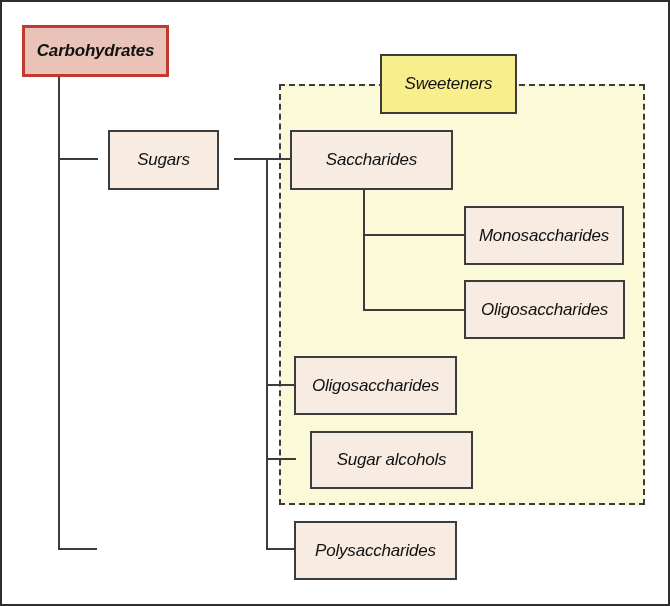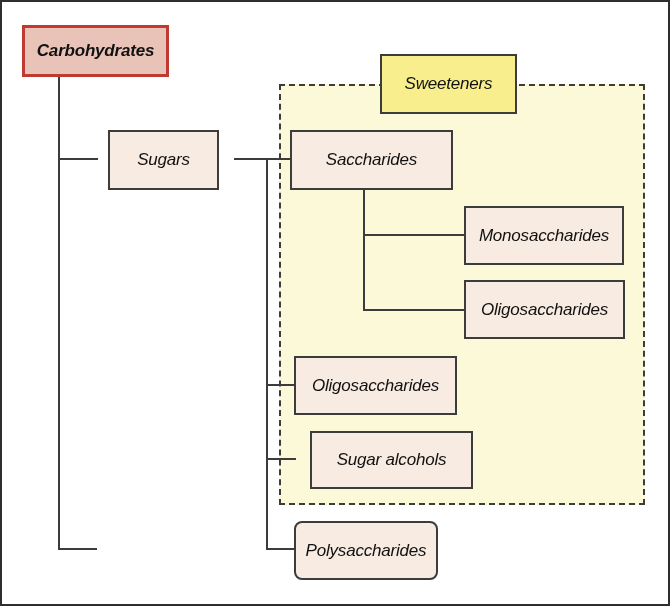--- a/index.html
+++ b/index.html
@@ -65,21 +65,21 @@
     left: 378px; top: 52px; width: 137px; height: 60px;
     background: #f9ee8d;
   }
   .node-sugars          { left: 106px;  top: 128px; width: 111px; height: 60px; }
   .node-saccharides     { left: 288px; top: 128px; width: 163px; height: 60px; }
   .node-monosaccharides { left: 462px; top: 204px; width: 160px; height: 59px; }
   .node-oligo-inner     { left: 462px; top: 278px; width: 161px; height: 59px; }
   .node-oligo-outer     { left: 292px; top: 354px; width: 163px; height: 59px; }
   .node-sugar-alcohols  { left: 292px; top: 429px; width: 163px; height: 58px; margin-left: 16px; }
   .node-dietary-fiber   { left: 93px;  top: 519px; width: 140px; height: 59px; }
-  .node-polysaccharides { left: 292px; top: 519px; width: 144px; height: 59px; border-radius: 8px; }
+  .node-polysaccharides { left: 292px; top: 519px; width: 163px; height: 59px; }
 </style>
 </head>
 <body>
 
 <div id="canvas">
 
   <div class="group-region"></div>
 
   <div class="line v1"></div>
   <div class="line h-sugars"></div>

